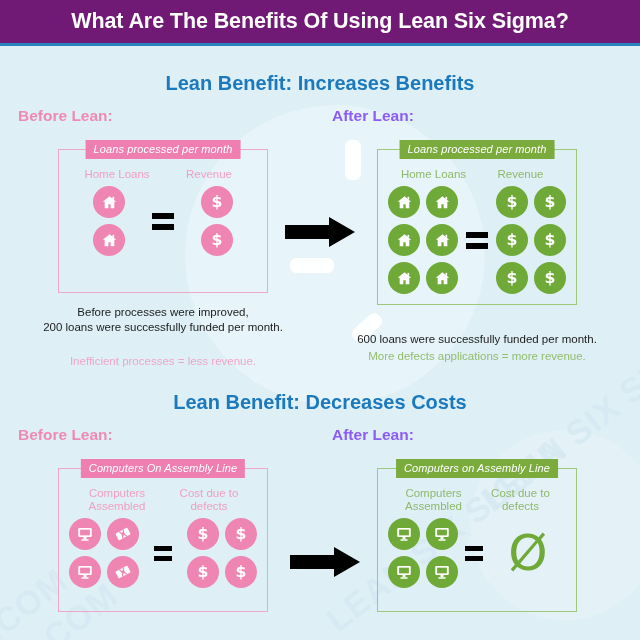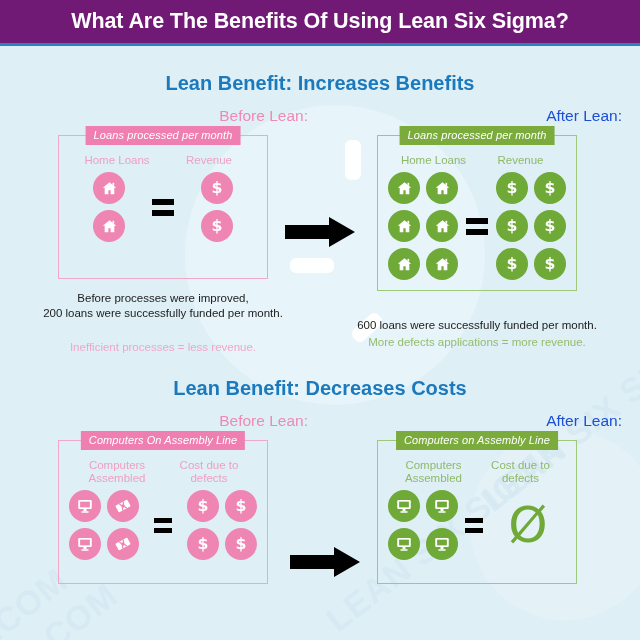--- a/index.html
+++ b/index.html
@@ -75,27 +75,27 @@
   #sec2-title { margin-top: 22px; }
 
   .cols {
     position: relative;
     display: flex;
     justify-content: space-between;
     padding: 0 18px;
   }
   .col { width: 290px; position: relative; }
   .col-title {
-    text-align: right;
+    text-align: left;
     font-size: 15.5px;
-    font-weight: normal;
-    margin: 12px 0 10px;
+    font-weight: bold;
+    margin: 12px 0 24px;
   }
   .col-title.before { color: #ef8ab4; }
-  .col-title.after  { color: #1d4ed8; }
+  .col-title.after  { color: #8b5cf6; }
 
   
   .panel {
     position: relative;
     width: 210px;
     margin: 0 auto;
     border: 1px solid #efa8c8;
     padding: 18px 8px 10px;
     min-height: 144px;
   }

